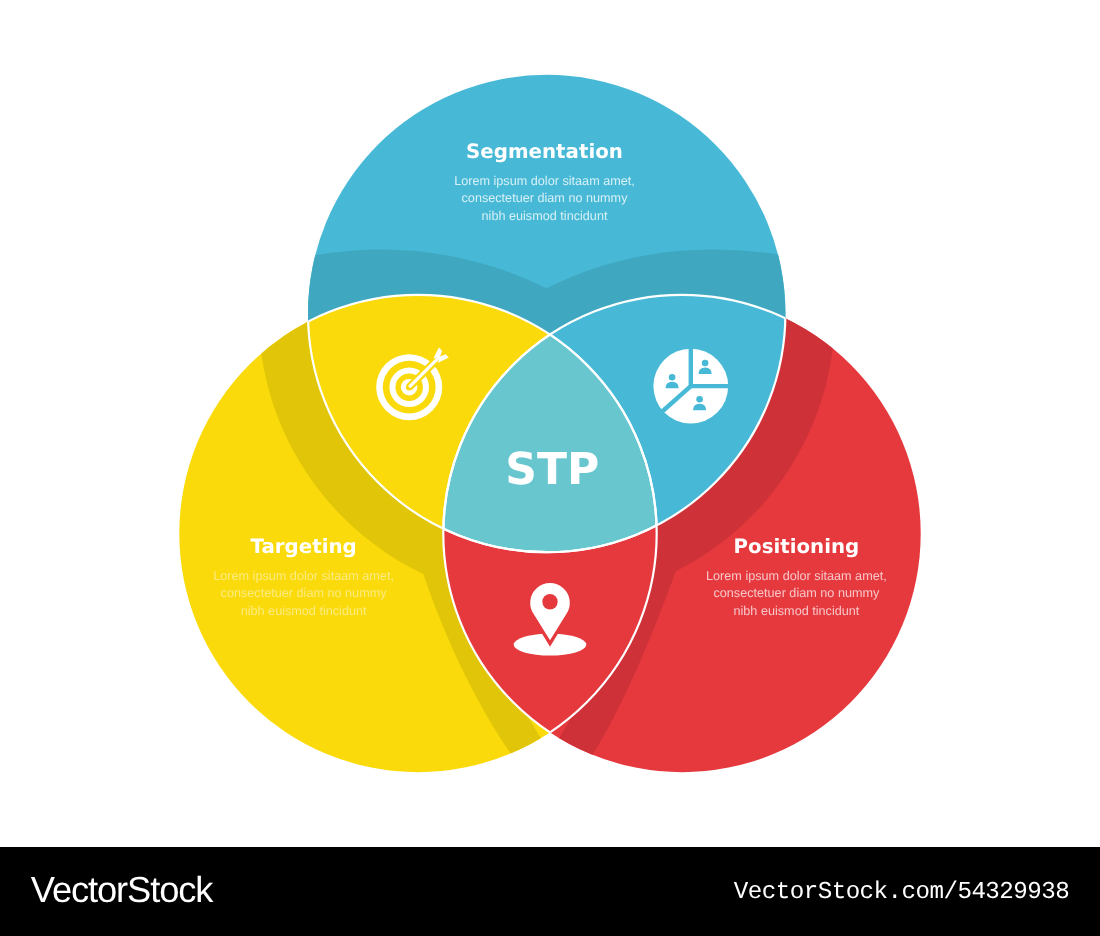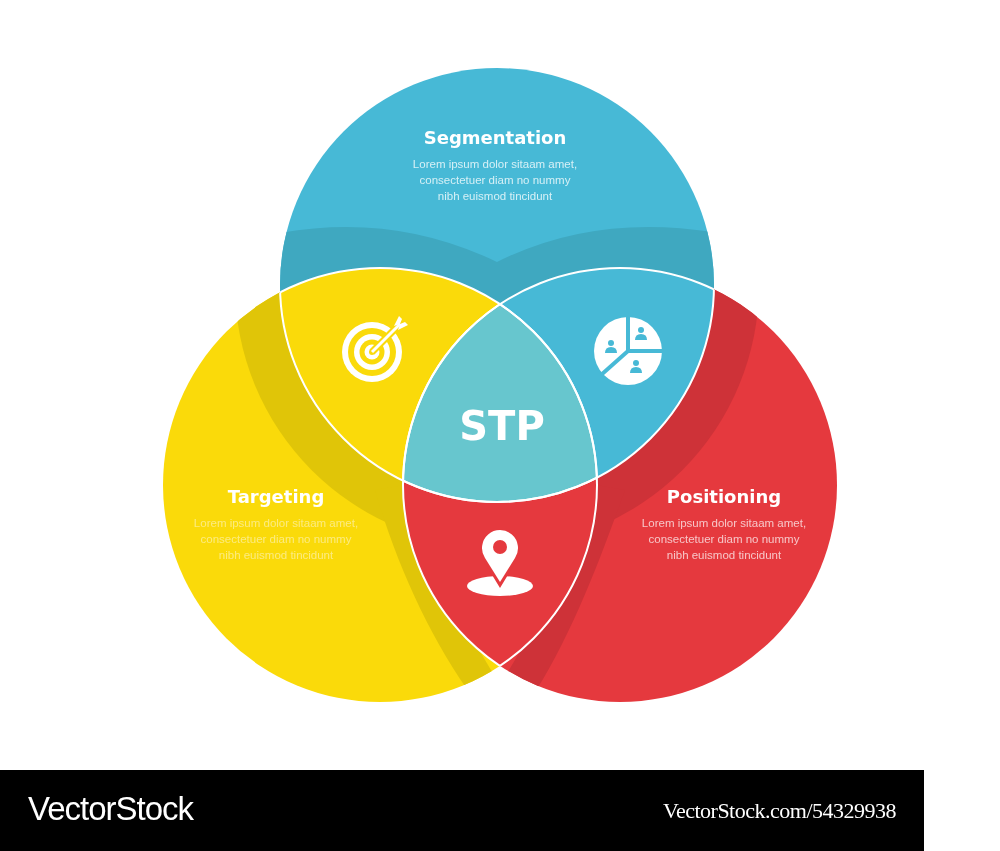--- a/index.html
+++ b/index.html
@@ -1,23 +1,23 @@
 <!DOCTYPE html>
 <html><head>
 <meta charset="utf-8">
 <style>
   html, body { margin:0; padding:0; }
   body { width:1000px; height:851px; background:#ffffff; position:relative; overflow:hidden; font-family:"DejaVu Sans", sans-serif; }
   #diagram { position:absolute; left:0; top:0; width:1000px; height:770px; }
   .title { font-family:"DejaVu Sans", sans-serif; font-weight:bold; font-size:18px; fill:#ffffff; }
   .body-text { font-family:"Liberation Sans", sans-serif; font-size:11.5px; }
   .stp { font-family:"DejaVu Sans", sans-serif; font-weight:bold; font-size:40px; fill:#ffffff; }
-  #footer { position:absolute; left:0; top:770px; width:924px; height:81px; background:#000000; }
+  #footer { position:absolute; left:0; top:770px; width:1000px; height:81px; background:#000000; }
   #footer .brand { position:absolute; left:28px; top:20px; color:#fff; font-family:"Liberation Sans", sans-serif; font-size:33px; letter-spacing:-1px; }
-  #footer .link { position:absolute; right:28px; top:28px; color:#fff; font-family:Liberation Serif, serif; font-size:22px; letter-spacing:-0.5px; }
+  #footer .link { position:absolute; right:28px; top:28px; color:#fff; font-family:Liberation Mono, monospace; font-size:22px; letter-spacing:-0.5px; }
 </style>
 </head>
 <body>
 
 <svg id="diagram" viewBox="0 0 1000 770" xmlns="http://www.w3.org/2000/svg">
   <defs>
     <clipPath id="clipBlue">
         <circle cx="497" cy="285" r="217"></circle>
       </clipPath>
     <clipPath id="clipYellow">

